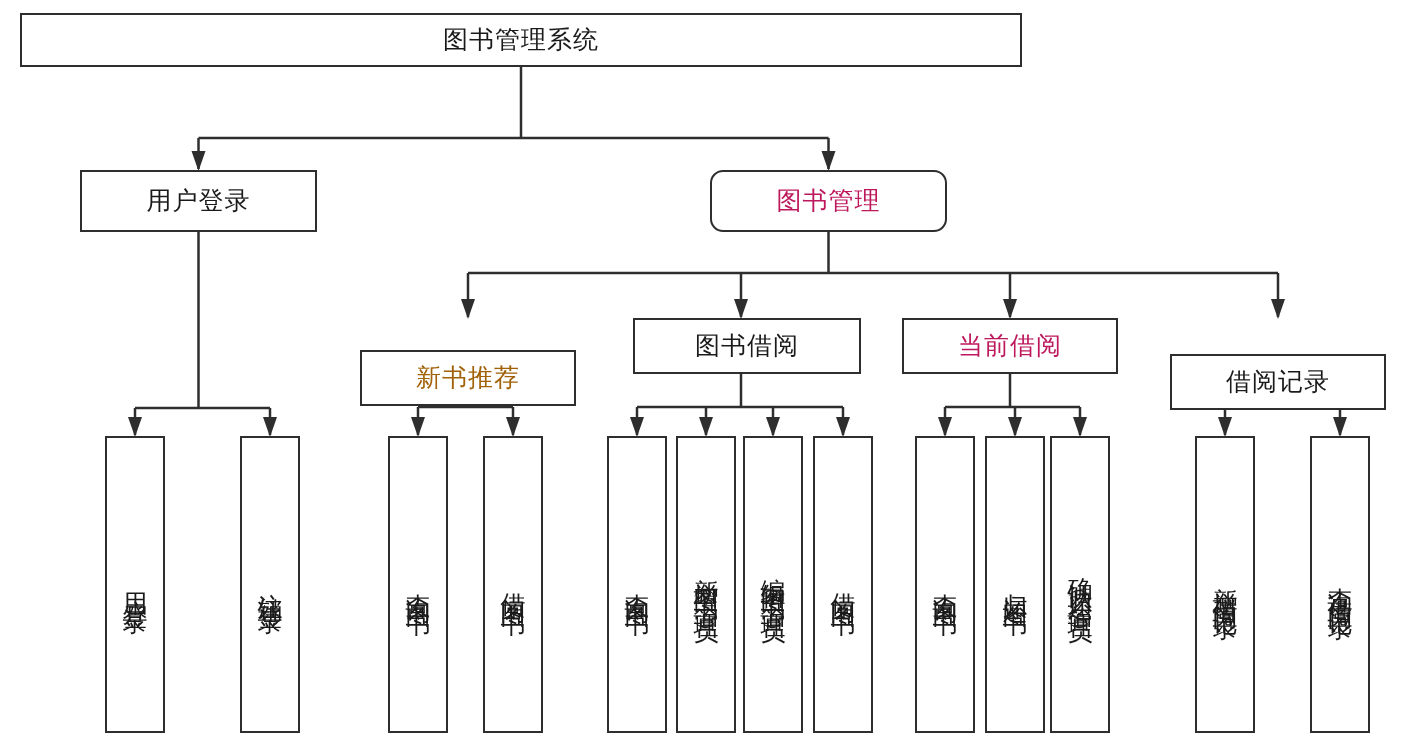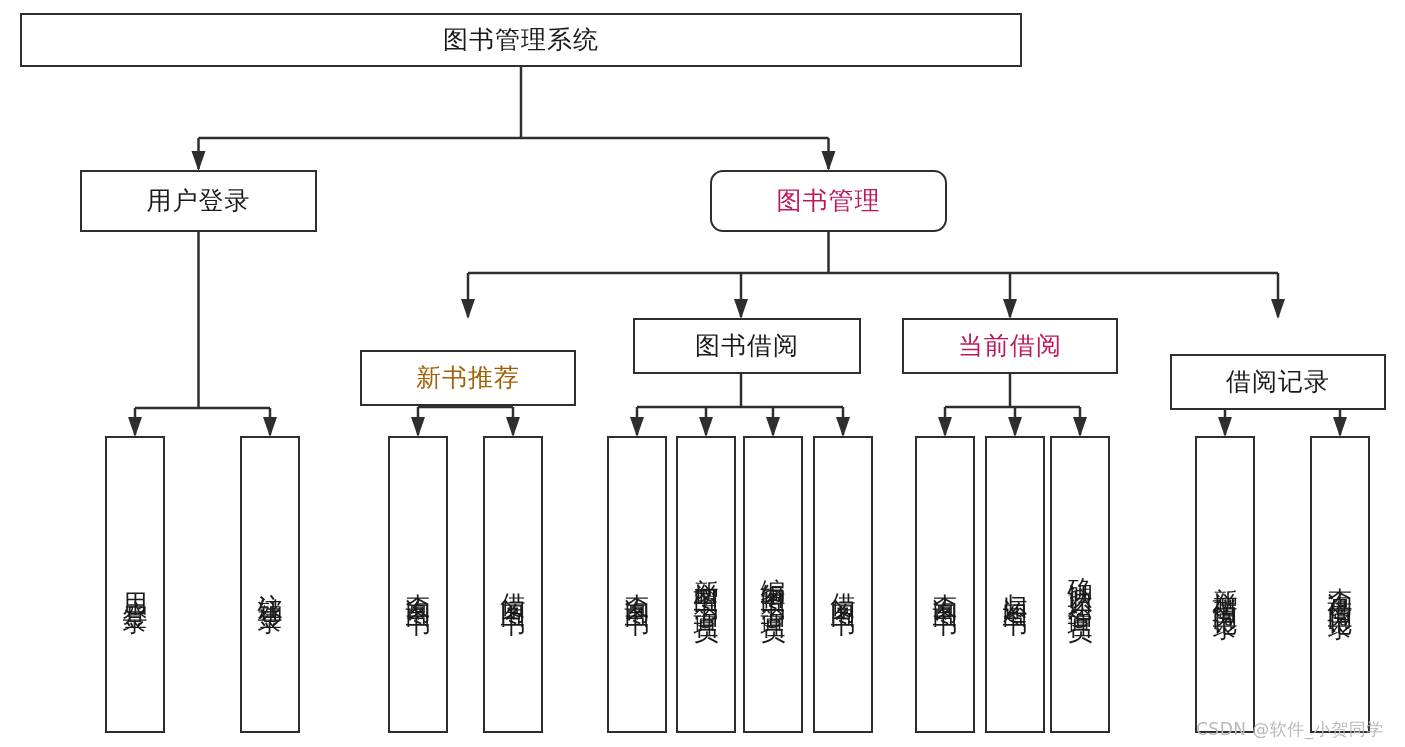--- a/index.html
+++ b/index.html
@@ -178,14 +178,13 @@
       <div class="node vert" style="left: 1050px; top: 436px; width: 60px; height: 297px; border-color: rgb(46, 46, 46); background: rgb(255, 255, 255); color: rgb(26, 26, 26);">
         <span class="label">确认归还（管理员）</span>
       </div>
       <div class="node vert" style="left: 1195px; top: 436px; width: 60px; height: 297px; border-color: rgb(46, 46, 46); background: rgb(255, 255, 255); color: rgb(26, 26, 26);">
         <span class="label">新增借阅记录</span>
       </div>
       <div class="node vert" style="left: 1310px; top: 436px; width: 60px; height: 297px; border-color: rgb(46, 46, 46); background: rgb(255, 255, 255); color: rgb(26, 26, 26);">
         <span class="label">查询借阅记录</span>
       </div>
     </div>
-  <div class="watermark" style="left: 1196px; top: 718px; color: rgb(185, 185, 185);">CSDN @软件_小贺同学</div>
 </div>
 
 </body></html>

